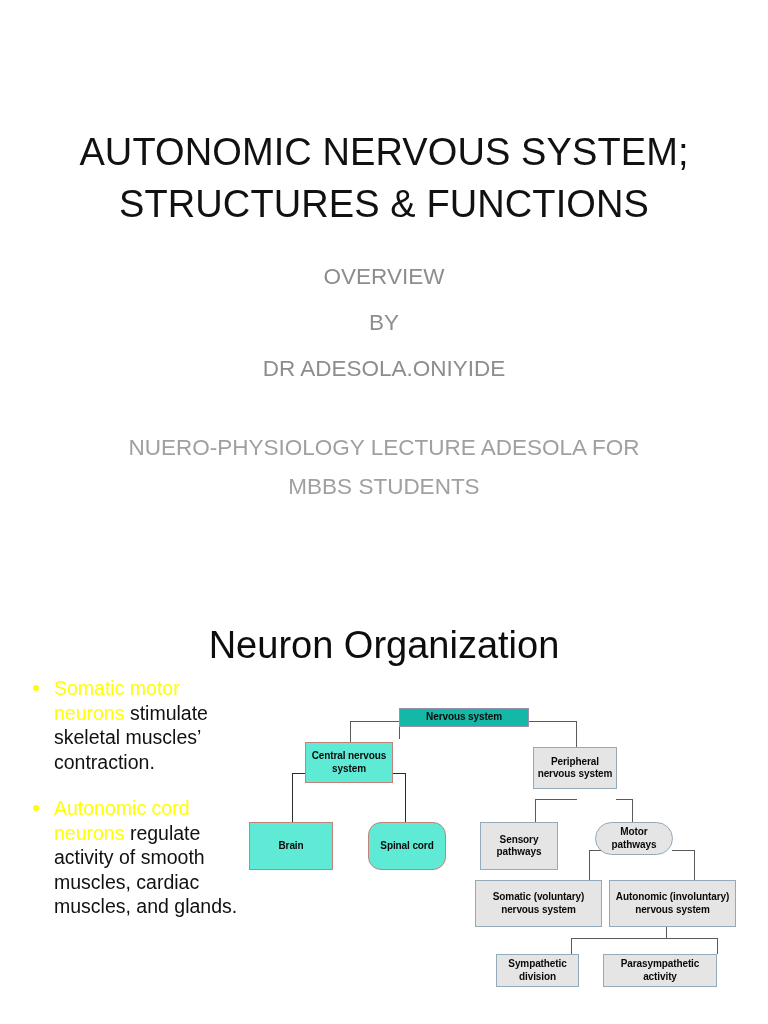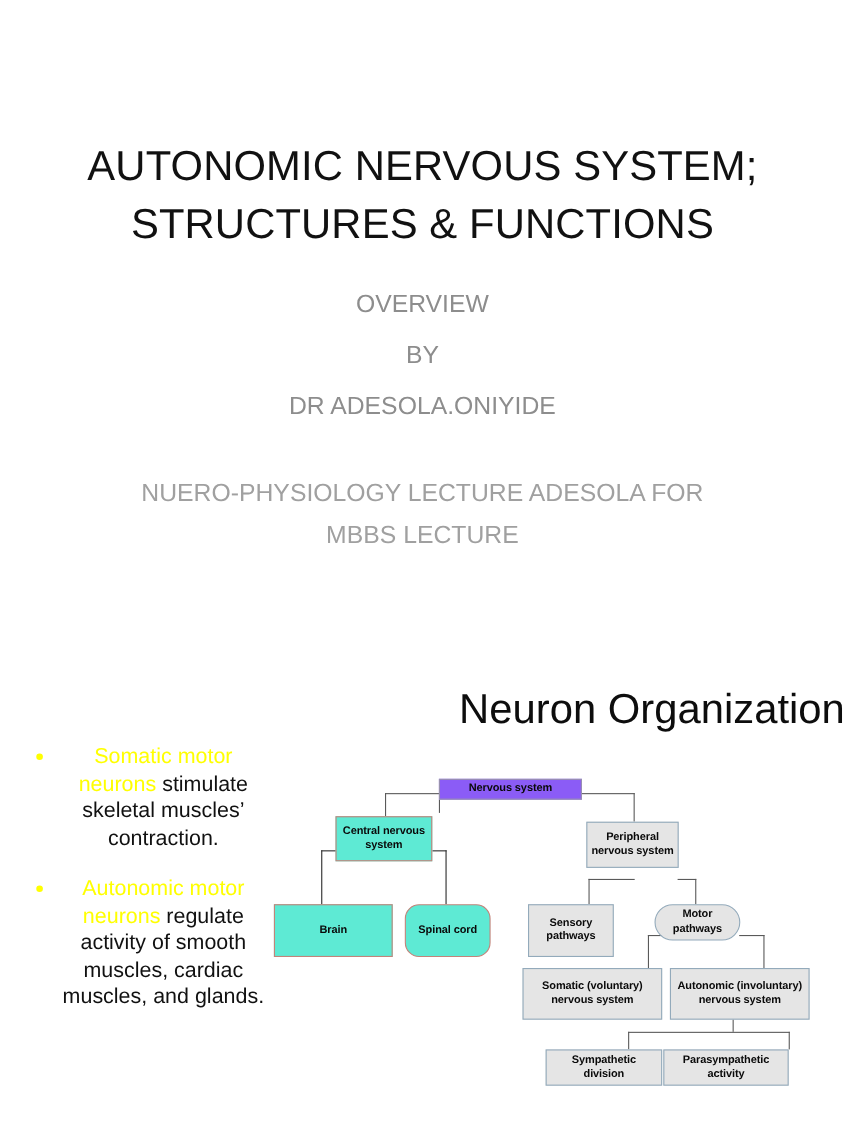--- a/index.html
+++ b/index.html
@@ -70,38 +70,37 @@
     left: 0;
     top: 600px;
     width: 768px;
     height: 424px;
   }
   #slide-two-title {
     position: absolute;
     left: 0;
     top: 24px;
     width: 768px;
-    text-align: right;
+    text-align: center;
     font-size: 38px;
     color: #0d0d0d;
     font-weight: 400;
   }
 
   
   #bullet-column {
     position: absolute;
     left: 28px;
     top: 76px;
     width: 215px;
   }
   .bullet-item {
     position: relative;
     padding-left: 26px;
     margin-bottom: 22px;
-    text-align: center;
   }
   .bullet-dot {
     position: absolute;
     left: 5px;
     top: 9px;
     width: 6px;
     height: 6px;
     border-radius: 50%;
     background: #ffff00;
   }
@@ -130,21 +129,21 @@
     align-items: center;
     justify-content: center;
     text-align: center;
     font-size: 10px;
     line-height: 12.2px;
     font-weight: bold;
     color: #0a0a0a;
     letter-spacing: -0.1px;
   }
   .node .nlabel { display: block; padding: 0 3px; }
-  .n-root   { background: #8b5cf6; border-color: #9892ae; }
+  .n-root   { background: #14b8a6; border-color: #9892ae; }
   .n-pink   { background: #5eead4; border-color: #c4837a; }
   .n-blue   { background: #e5e5e5; border-color: #93aabb; }
 
   .conn {
     position: absolute;
     background: #5a5a5a;
   }
   .conn.h { height: 1px; }
   .conn.v { width: 1px; }
   .conn.dark { background: #2b2b2b; }
@@ -160,39 +159,39 @@
   </div>
 
   <div id="subtitle-block">
     <div class="sub-line">OVERVIEW</div>
     <div class="sub-line">BY</div>
     <div class="sub-line">DR ADESOLA.ONIYIDE</div>
   </div>
 
   <div id="series-block">
     <div class="series-line">NUERO-PHYSIOLOGY LECTURE ADESOLA FOR</div>
-    <div class="series-line">MBBS LECTURE</div>
+    <div class="series-line">MBBS STUDENTS</div>
   </div>
 
 </div>
 
 <div id="slide-two">
 
   <div id="slide-two-title">Neuron Organization</div>
 
   <div id="bullet-column">
 
     <div class="bullet-item">
       <span class="bullet-dot"></span>
       <div class="bullet-text"><span class="hl">Somatic motor neurons </span><span>stimulate skeletal muscles’ contraction.</span></div>
     </div>
 
     <div class="bullet-item">
       <span class="bullet-dot"></span>
-      <div class="bullet-text"><span class="hl">Autonomic motor neurons </span><span>regulate activity of smooth muscles, cardiac muscles, and glands.</span></div>
+      <div class="bullet-text"><span class="hl">Autonomic cord neurons </span><span>regulate activity of smooth muscles, cardiac muscles, and glands.</span></div>
     </div>
 
   </div>
 
   <div id="diagram">
 
     <div class="conn v" style="left:155px; top:29px; height:12px;"></div>
     <div class="conn h" style="left:106px; top:23px; width:50px;"></div>
     <div class="conn v" style="left:106px; top:23px; height:21px;"></div>
     <div class="conn h" style="left:285px; top:23px; width:48px;"></div>
@@ -223,21 +222,21 @@
     </div>
 
     <div class="node n-pink" style="left:61px; top:44px; width:88px; height:41px;">
       <span class="nlabel">Central nervous system</span>
     </div>
 
     <div class="node n-blue" style="left:289px; top:49px; width:84px; height:42px;">
       <span class="nlabel">Peripheral nervous system</span>
     </div>
 
-    <div class="node n-pink" style="left:5px; top:124px; width:108px; height:48px;">
+    <div class="node n-pink" style="left:5px; top:124px; width:84px; height:48px;">
       <span class="nlabel">Brain</span>
     </div>
 
     <div class="node n-pink" style="left:124px; top:124px; width:78px; height:48px;border-radius:13px;">
       <span class="nlabel">Spinal cord</span>
     </div>
 
     <div class="node n-blue" style="left:236px; top:124px; width:78px; height:48px;">
       <span class="nlabel">Sensory pathways</span>
     </div>
@@ -247,21 +246,21 @@
     </div>
 
     <div class="node n-blue" style="left:231px; top:182px; width:127px; height:47px;">
       <span class="nlabel">Somatic (voluntary) nervous system</span>
     </div>
 
     <div class="node n-blue" style="left:365px; top:182px; width:127px; height:47px;">
       <span class="nlabel">Autonomic (involuntary) nervous system</span>
     </div>
 
-    <div class="node n-blue" style="left:252px; top:256px; width:106px; height:33px;">
+    <div class="node n-blue" style="left:252px; top:256px; width:83px; height:33px;">
       <span class="nlabel">Sympathetic division</span>
     </div>
 
     <div class="node n-blue" style="left:359px; top:256px; width:114px; height:33px;">
       <span class="nlabel">Parasympathetic activity</span>
     </div>
 
   </div>
 
 </div>

